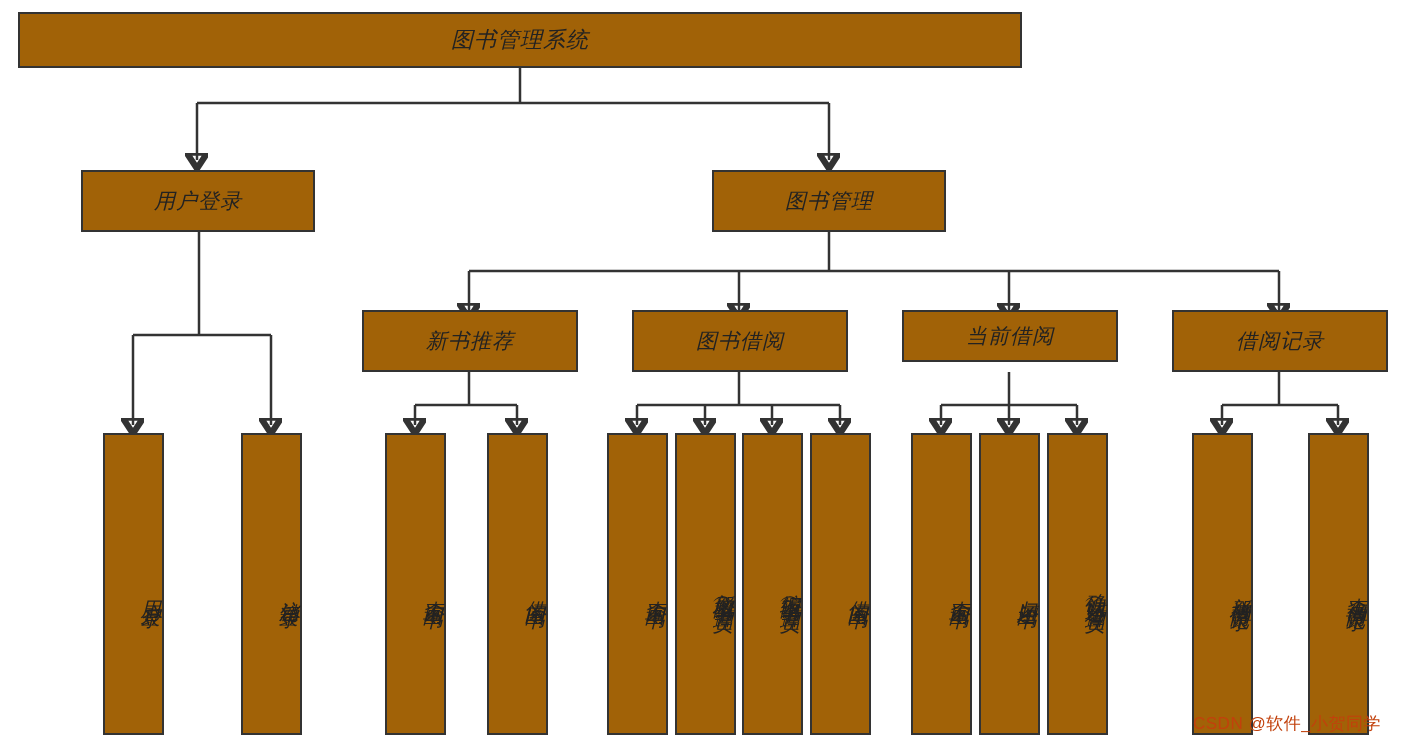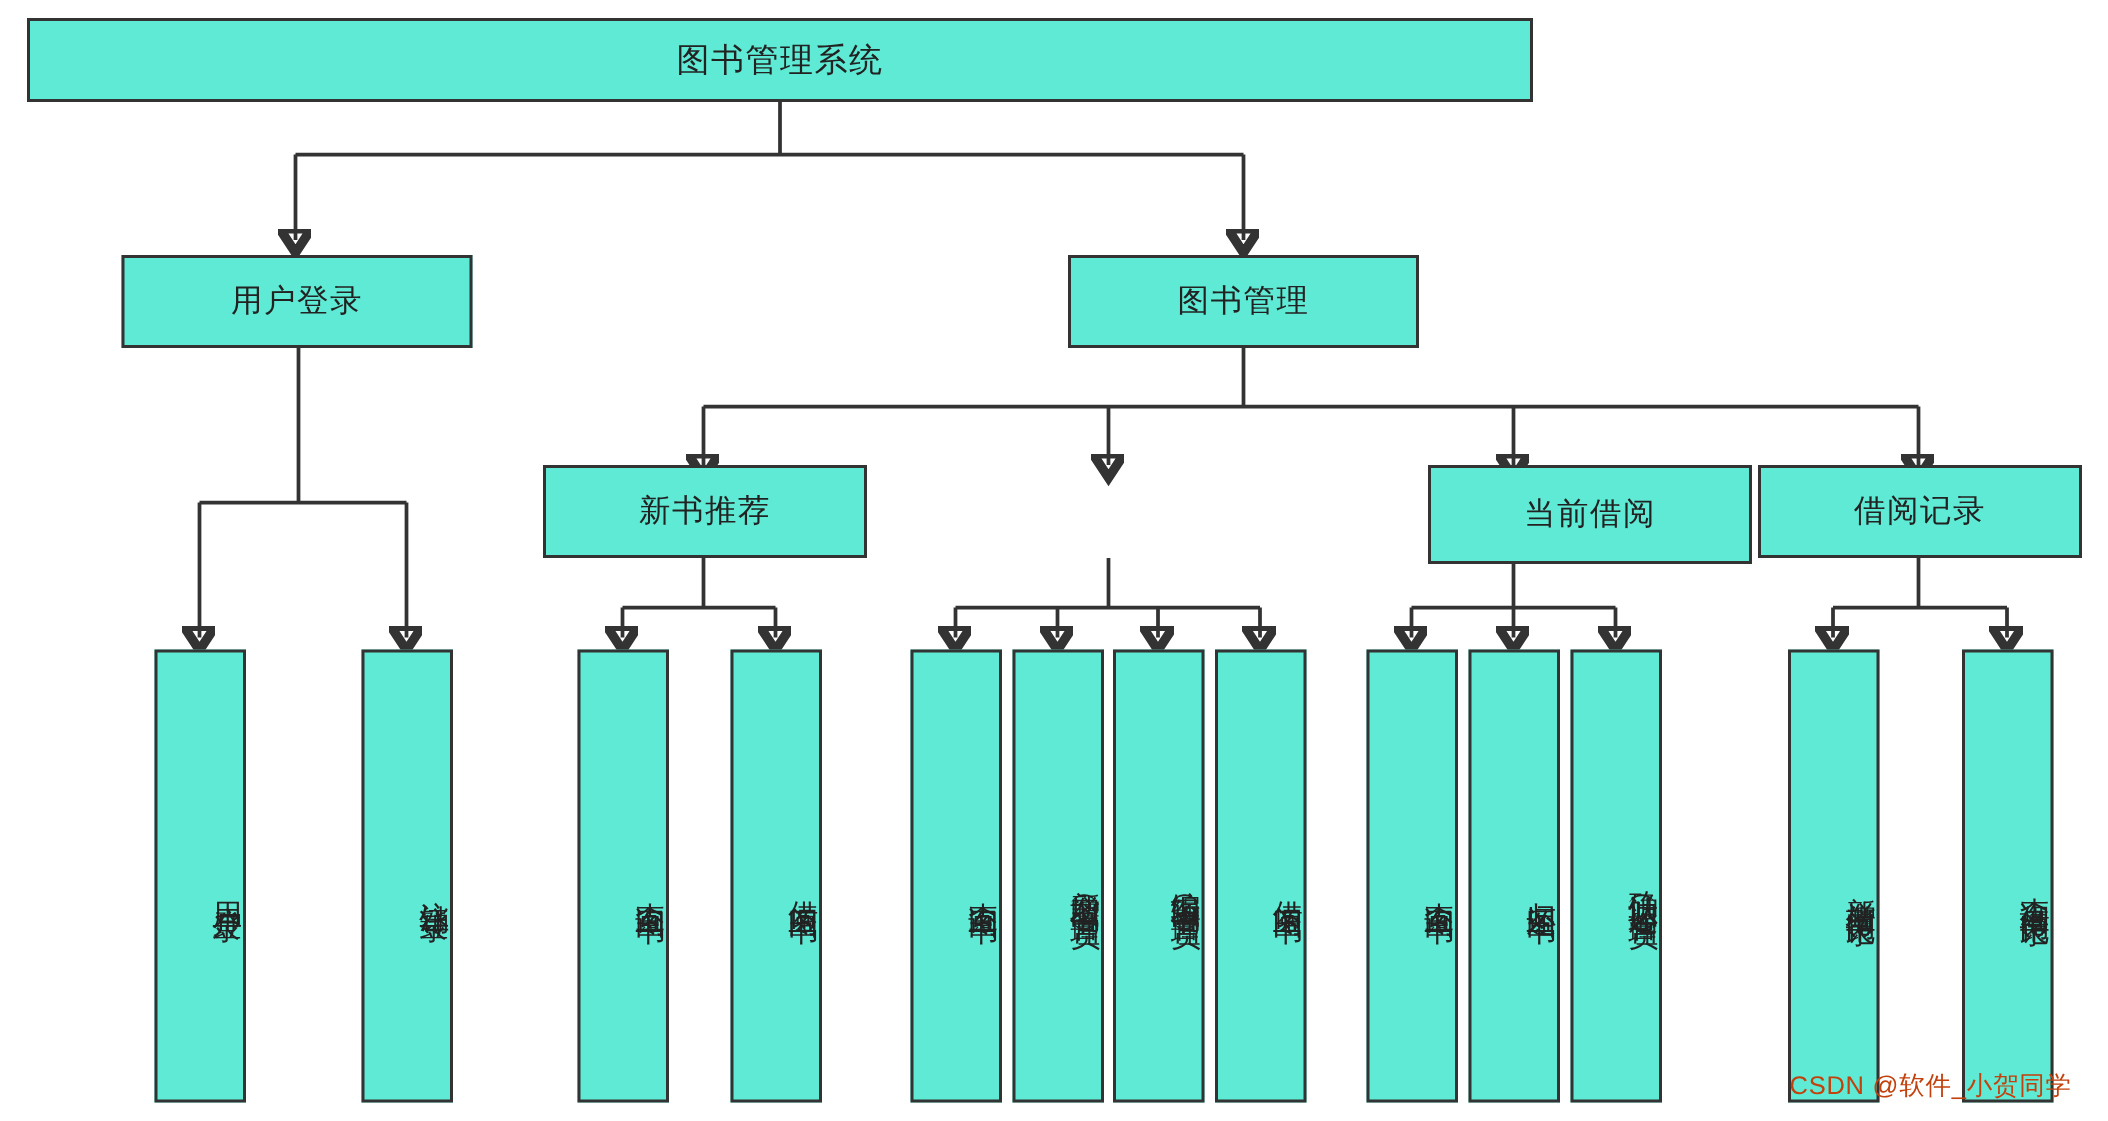--- a/index.html
+++ b/index.html
@@ -14,28 +14,29 @@
     overflow: hidden;
   }
   #diagram {
     position: absolute;
     left: 0; top: 0;
     width: 1405px; height: 747px;
   }
   .node {
     position: absolute;
     border: 2.5px solid #333333;
-    background: #5eead4;
+    background: #a16207;
     display: flex;
     align-items: center;
     justify-content: center;
     color: #222222;
     font-size: 21px;
     line-height: 1.25;
     letter-spacing: 1px;
+    font-style: italic;
   }
   .node.root { font-size: 22px; }
   .node.vert {
     writing-mode: vertical-rl;
     text-orientation: upright;
     align-items: flex-start;
     justify-content: center;
     padding-top: 14px;
     font-size: 20px;
     letter-spacing: 3px;
@@ -119,21 +120,24 @@
   <div class="node" style="left:81px; top:170px; width:234px; height:62px;">
     <span>用户登录</span>
   </div>
   <div class="node" style="left:362px; top:310px; width:216px; height:62px;">
     <span>新书推荐</span>
   </div>
 
   <div class="node" style="left:712px; top:170px; width:234px; height:62px;">
     <span>图书管理</span>
   </div>
-  <div class="node" style="left:952px; top:310px; width:216px; height:66px;">
+  <div class="node" style="left:632px; top:310px; width:216px; height:62px;">
+    <span>图书借阅</span>
+  </div>
+  <div class="node" style="left:902px; top:310px; width:216px; height:52px;">
     <span>当前借阅</span>
   </div>
   <div class="node" style="left:1172px; top:310px; width:216px; height:62px;align-items:center;">
     <span>借阅记录</span>
   </div>
 
   <div class="node vert" style="left:103px; top:433px; width:61px; height:302px;">
     <span>用户登录</span>
   </div>
   <div class="node vert" style="left:241px; top:433px; width:61px; height:302px;">

